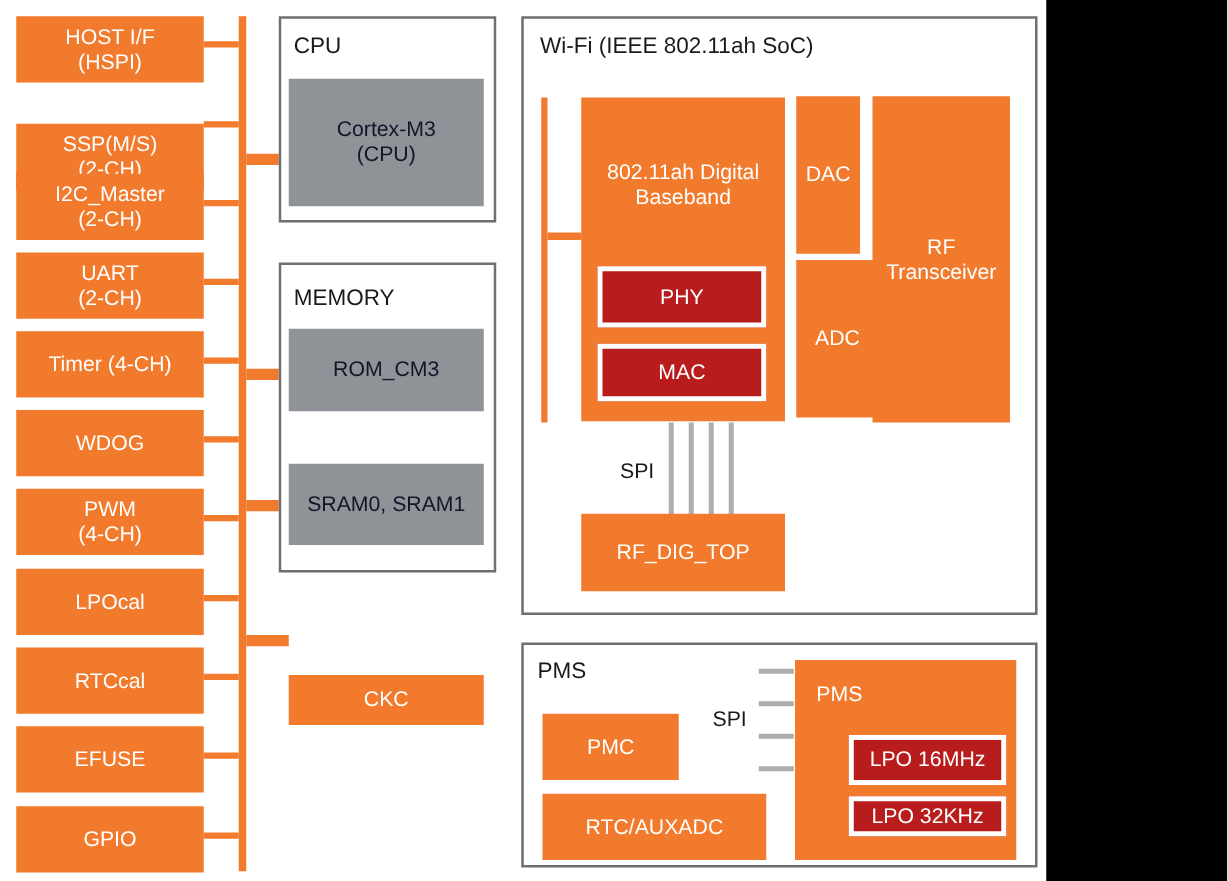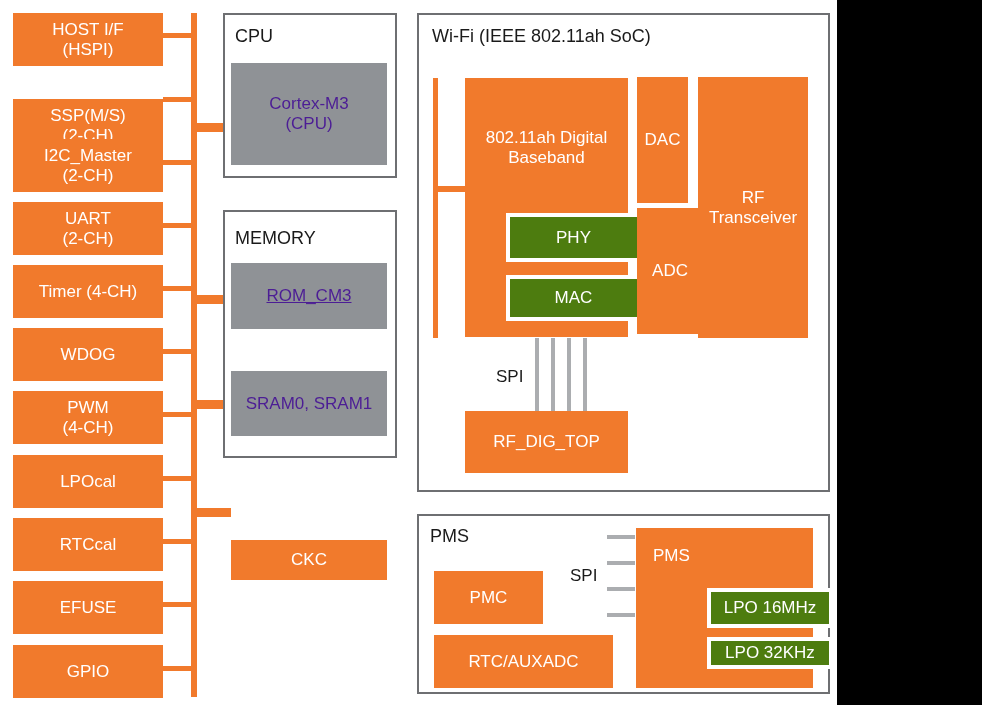--- a/index.html
+++ b/index.html
@@ -8,30 +8,30 @@
     font-family:"Liberation Sans","DejaVu Sans",sans-serif;
   }
   
   .obox{
     position:absolute;box-sizing:border-box;background:#F17A2C;color:#ffffff;
     display:flex;align-items:center;justify-content:center;text-align:center;
     font-size:17px;line-height:20px;white-space:pre-line;
   }
   
   .gbox{
-    position:absolute;box-sizing:border-box;background:#8F9296;color:#4c1d95;
+    position:absolute;box-sizing:border-box;background:#8F9296;color:#0f172a;
     display:flex;align-items:center;justify-content:center;text-align:center;
     font-size:17px;line-height:20px;white-space:pre-line;
   }
   
   .wbord{
-    position:absolute;box-sizing:border-box;background:#4d7c0f;color:#ffffff;
+    position:absolute;box-sizing:border-box;background:#b91c1c;color:#ffffff;
     border:4px solid #ffffff;
     display:flex;align-items:center;justify-content:center;text-align:center;
-    font-size:17px;line-height:20px;margin-left:28px;
+    font-size:17px;line-height:20px;
   }
   
   .group{
     position:absolute;box-sizing:border-box;background:#ffffff;
     border:2px solid #6E6F72;
   }
   .group-label{
     position:absolute;color:#1a1a1a;font-size:18px;line-height:20px;white-space:nowrap;
   }
   .orange-line{position:absolute;background:#F17A2C;}
@@ -80,21 +80,21 @@
   <div class="obox" style="left:13px;top:581px;width:150px;height:53px;">EFUSE</div>
   <div class="obox" style="left:13px;top:645px;width:150px;height:53px;">GPIO</div>
 
   <div class="group" style="left:223px;top:13px;width:174px;height:165px;"></div>
   <div class="group-label" style="left:235px;top:26px;">CPU</div>
   <div class="gbox" style="left:231px;top:63px;width:156px;height:102px;">Cortex-M3
 (CPU)</div>
 
   <div class="group" style="left:223px;top:210px;width:174px;height:248px;"></div>
   <div class="group-label" style="left:235px;top:228px;">MEMORY</div>
-  <div class="gbox" style="left:231px;top:263px;width:156px;height:66px;text-decoration:underline;">ROM_CM3</div>
+  <div class="gbox" style="left:231px;top:263px;width:156px;height:66px;">ROM_CM3</div>
   <div class="gbox" style="left:231px;top:371px;width:156px;height:65px;">SRAM0, SRAM1</div>
 
   <div class="obox" style="left:231px;top:492px;width:156px;height:40px;margin-top:48px;">CKC</div>
 
   <div class="group" style="left:417px;top:13px;width:413px;height:479px;"></div>
   <div class="group-label" style="left:432px;top:26px;">Wi-Fi (IEEE 802.11ah SoC)</div>
 
   <div class="orange-line" style="left:433px;top:78px;width:5px;height:260px;"></div>
   <div class="orange-line" style="left:438px;top:186px;width:27px;height:6px;"></div>
 

